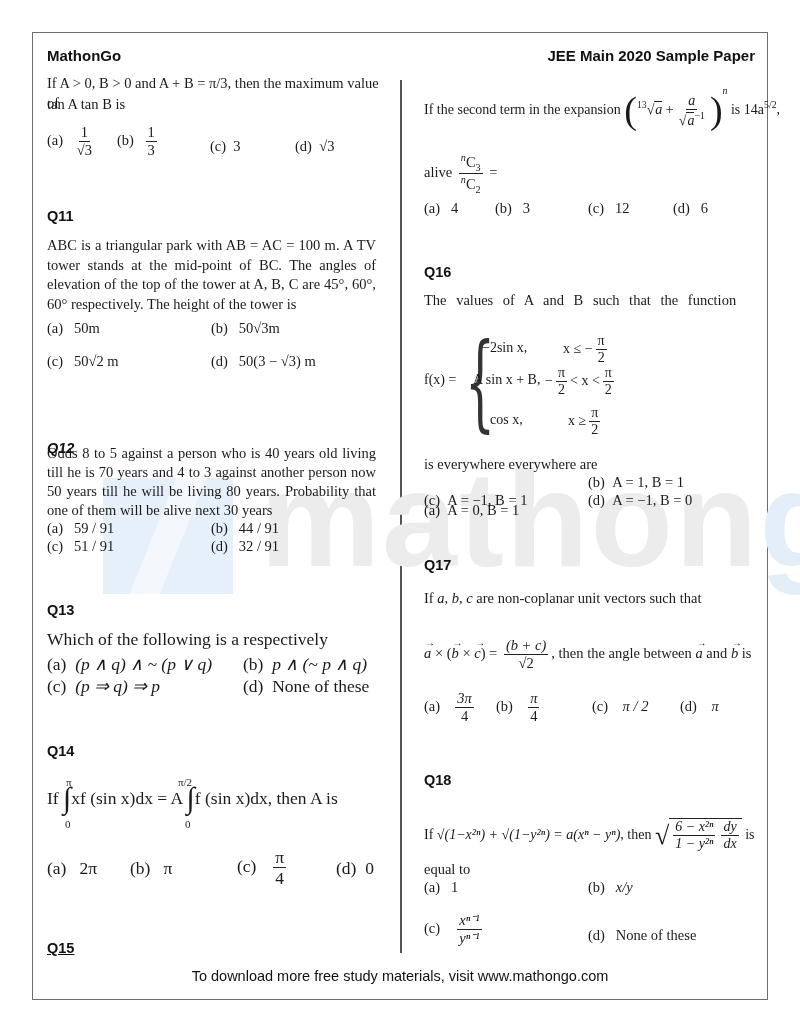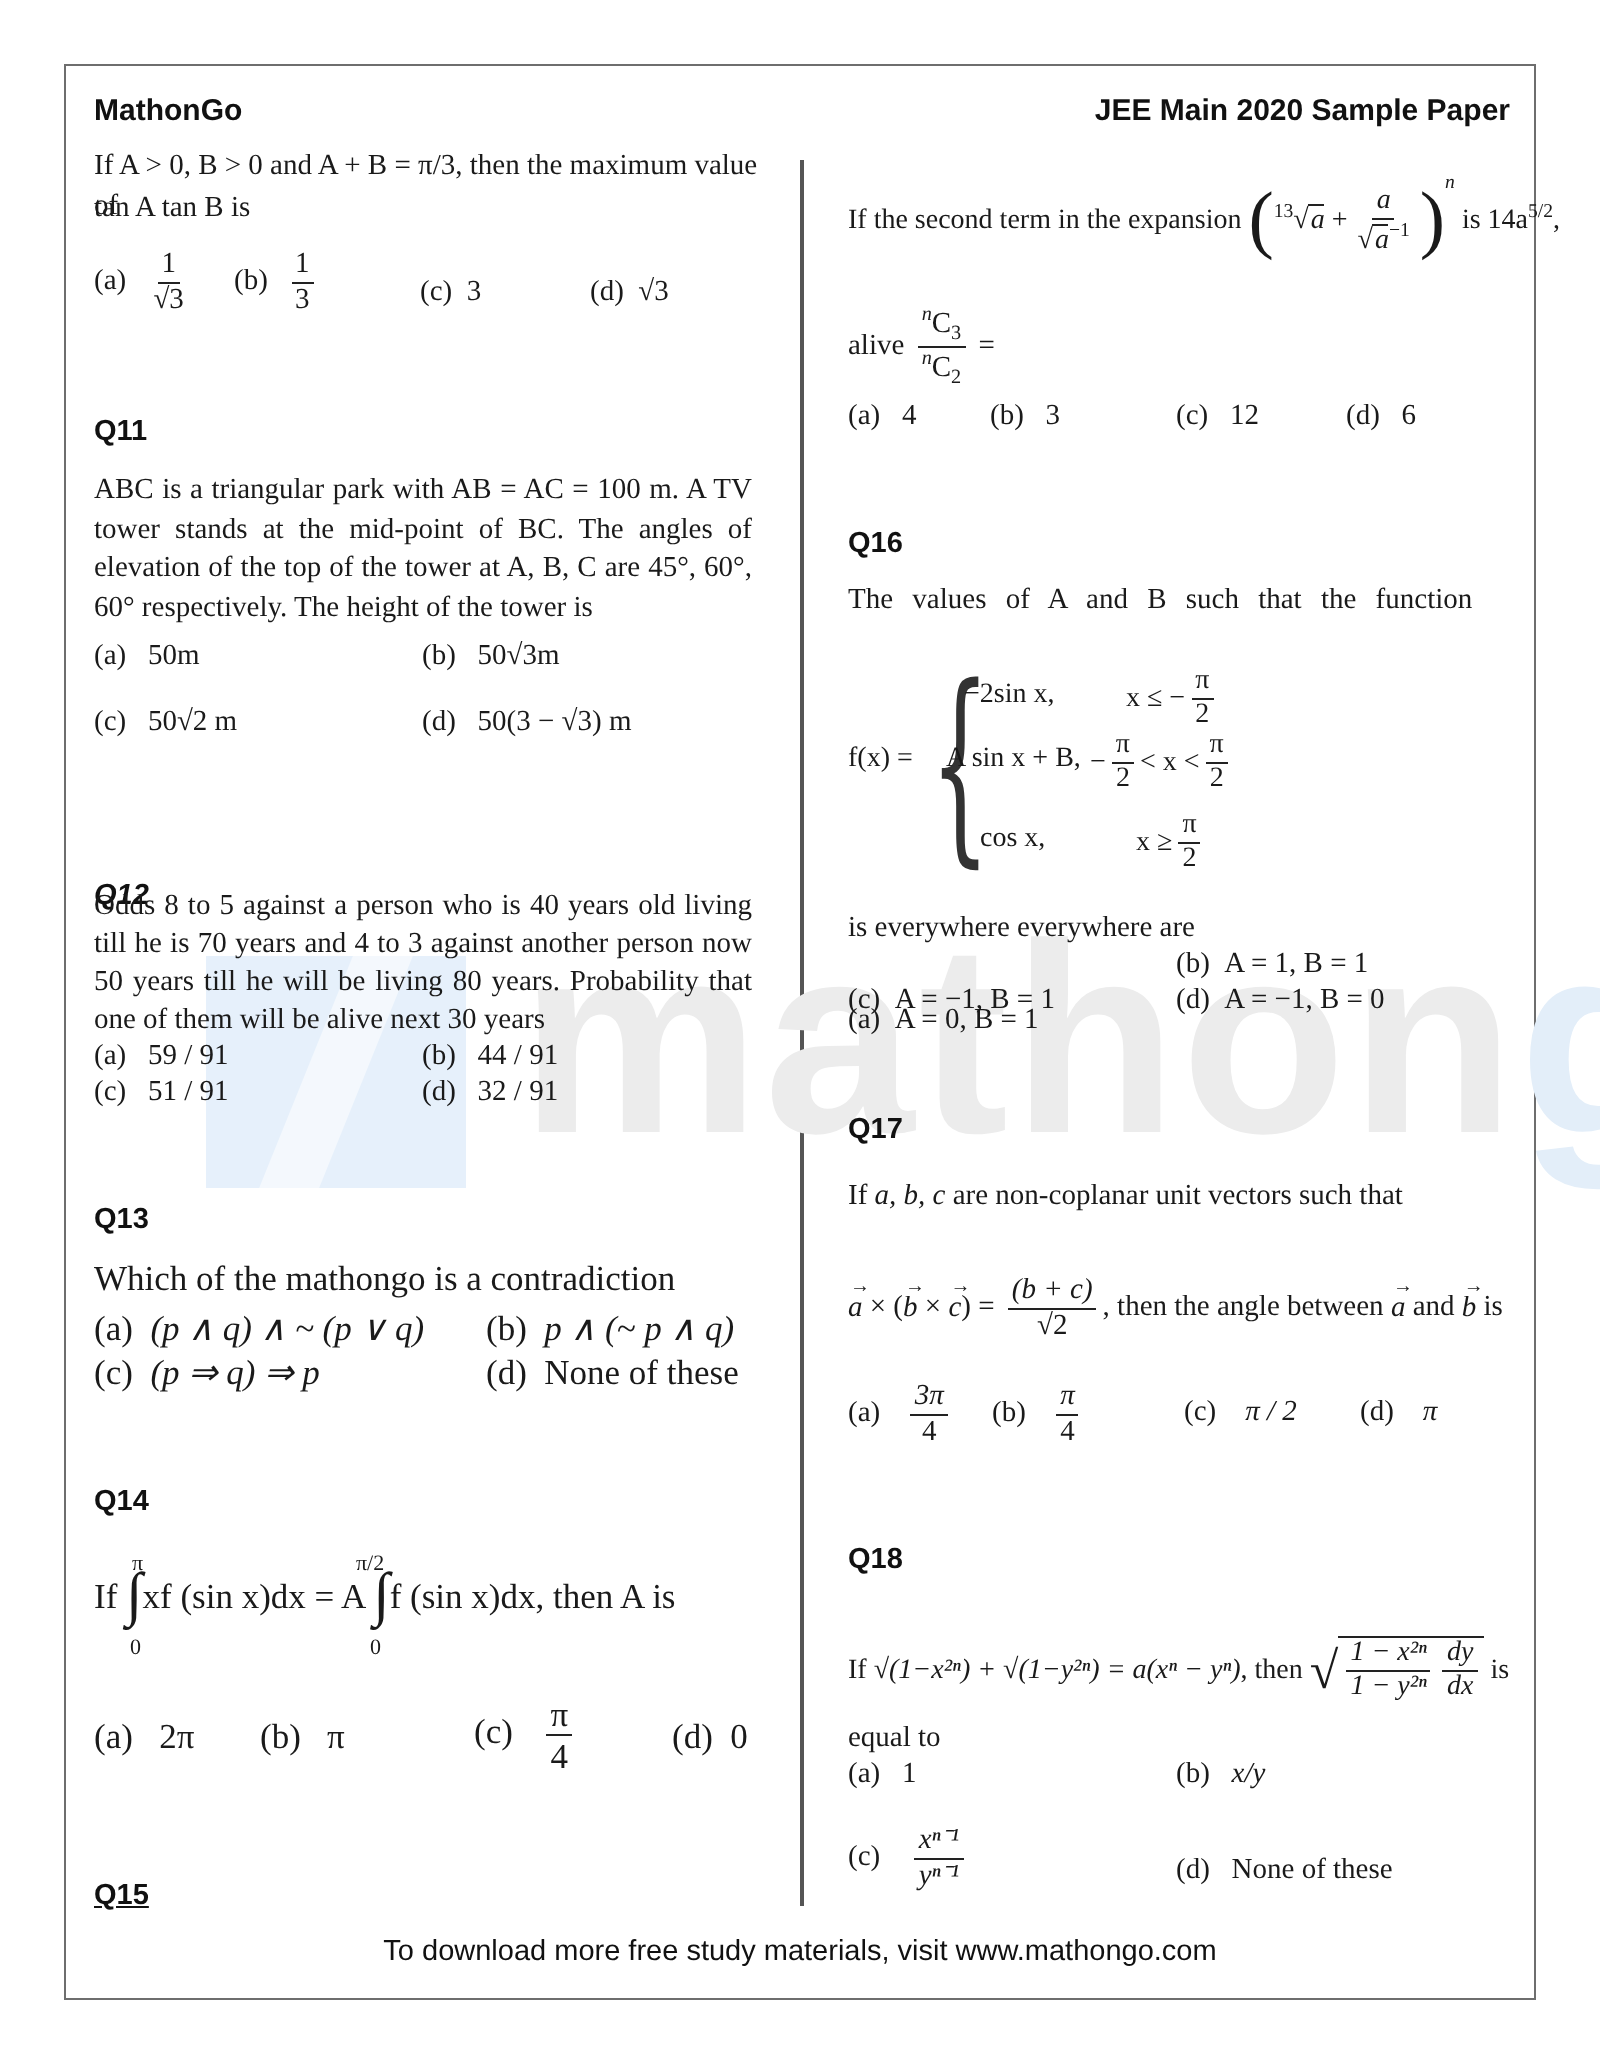--- a/index.html
+++ b/index.html
@@ -95,21 +95,21 @@
   <div class="qlabel" style="left:47px;top:440px;font-style:italic;">Q12</div>
   <div class="txt just" style="left:47px;top:444px;width:329px;line-height:19px;">Odds 8 to 5 against a person who is 40 years old living till he is 70 years and 4 to 3 against another person now 50 years till he will be living 80 years. Probability that one of them will be alive next 30 years</div>
   <div class="opt" style="left:47px;top:520px;"><span>(a)</span>&nbsp;&nbsp;&nbsp;<span>59 / 91</span></div>
   <div class="opt" style="left:211px;top:520px;"><span>(b)</span>&nbsp;&nbsp;&nbsp;<span>44 / 91</span></div>
   <div class="opt" style="left:47px;top:538px;"><span>(c)</span>&nbsp;&nbsp;&nbsp;<span>51 / 91</span></div>
   <div class="opt" style="left:211px;top:538px;"><span>(d)</span>&nbsp;&nbsp;&nbsp;<span>32 / 91</span></div>
 </div>
 
 <div>
   <div class="qlabel" style="left:47px;top:602px;">Q13</div>
-  <div class="txt big" style="left:47px;top:630px;">Which of the mathongo is a contradiction</div>
+  <div class="txt big" style="left:47px;top:630px;">Which of the following is a respectively</div>
   <div class="opt big" style="left:47px;top:654px;"><span>(a)</span>&nbsp;&nbsp;<i>(p ∧ q) ∧ ~ (p ∨ q)</i></div>
   <div class="opt big" style="left:243px;top:654px;"><span>(b)</span>&nbsp;&nbsp;<i>p ∧ (~ p ∧ q)</i></div>
   <div class="opt big" style="left:47px;top:676px;"><span>(c)</span>&nbsp;&nbsp;<i>(p ⇒ q) ⇒ p</i></div>
   <div class="opt big" style="left:243px;top:676px;"><span>(d)</span>&nbsp;&nbsp;<span>None of these</span></div>
 </div>
 
 <div>
   <div class="qlabel" style="left:47px;top:743px;">Q14</div>
   <div class="txt big" style="left:47px;top:789px;white-space:nowrap;">
     <span>If</span>
@@ -214,21 +214,21 @@
   <div class="opt" style="left:592px;top:698px;"><span>(c)</span>&nbsp;&nbsp;&nbsp;&nbsp;<i>π / 2</i></div>
   <div class="opt" style="left:680px;top:698px;"><span>(d)</span>&nbsp;&nbsp;&nbsp;&nbsp;<i>π</i></div>
 </div>
 
 <div>
   <div class="qlabel" style="left:424px;top:772px;">Q18</div>
   <div class="txt" style="left:424px;top:818px;white-space:nowrap;font-size:14px;">
     <span>If</span>
     <i>√(1−x²ⁿ) + √(1−y²ⁿ) = a(xⁿ − yⁿ)</i><span>, then</span>
     <span class="rad" style="font-size:26px;vertical-align:middle;"></span><span class="sqrt" style="display:inline-block;"><span class="frac">
-          <i class="num">1 − x²ⁿ</i>
+          <i class="num">6 − x²ⁿ</i>
           <i class="den">1 − y²ⁿ</i>
         </span><span class="frac">
           <i class="num">dy</i>
           <i class="den">dx</i>
         </span></span>
     <span>is</span>
   </div>
   <div class="txt" style="left:424px;top:860px;">equal to</div>
   <div class="opt" style="left:424px;top:879px;"><span>(a)</span>&nbsp;&nbsp;&nbsp;<span>1</span></div>
   <div class="opt" style="left:588px;top:879px;"><span>(b)</span>&nbsp;&nbsp;&nbsp;<i>x/y</i></div>

